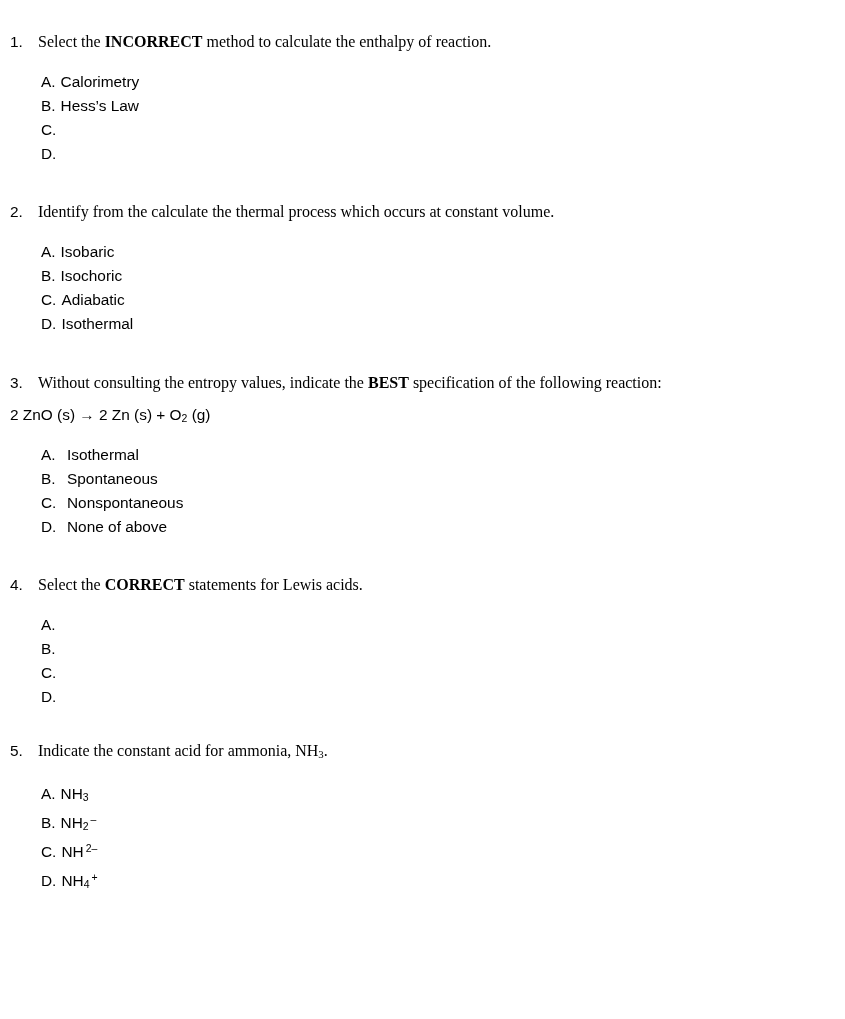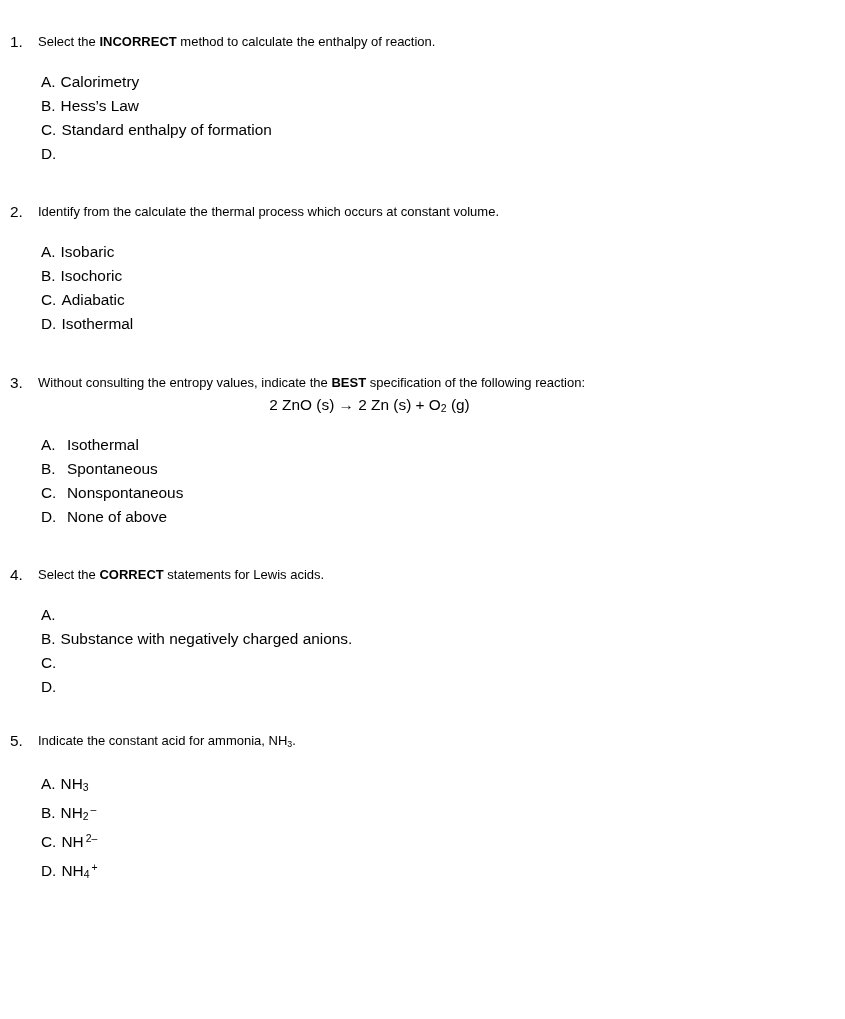--- a/index.html
+++ b/index.html
@@ -56,31 +56,32 @@
     line-height: 20px;
     white-space: nowrap;
   }
   .q-num {
     width: 28px;
     flex: 0 0 28px;
     font-size: 15.4px;
   }
   .q-text {
     flex: 1 1 auto;
-    font-size: 13px;
+    font-size: 16px;
+    font-family: Liberation Serif, serif;
   }
   .q-text b {
     font-weight: bold;
   }
 
   .equation {
-    text-align: center;
+    text-align: left;
     font-size: 15.4px;
     line-height: 20px;
-    margin-top: 2px;
+    margin-top: 12px;
     padding-right: 116px;
     white-space: nowrap;
   }
 
   .options {
     margin-top: 18px;
     padding-left: 31px;
   }
   .option {
     display: flex;
@@ -143,21 +144,20 @@
         <div class="option">
           <span class="opt-letter">A.</span>
           <span class="opt-text">Calorimetry</span>
         </div>
         <div class="option">
           <span class="opt-letter">B.</span>
           <span class="opt-text">Hess’s Law</span>
         </div>
         <div class="option">
           <span class="opt-letter">C.</span>
-          <span class="opt-text">Standard enthalpy of formation</span>
         </div>
         <div class="option">
           <span class="opt-letter">D.</span>
         </div>
       </div>
     </div>
 
     <div class="question q2">
       <div class="q-head">
         <span class="q-num">2.</span>
@@ -213,21 +213,20 @@
       <div class="q-head">
         <span class="q-num">4.</span>
         <span class="q-text"><span>Select the </span><b>CORRECT</b><span> statements for Lewis acids.</span></span>
       </div>
       <div class="options">
         <div class="option">
           <span class="opt-letter">A.</span>
         </div>
         <div class="option">
           <span class="opt-letter">B.</span>
-          <span class="opt-text">Substance with negatively charged anions.</span>
         </div>
         <div class="option">
           <span class="opt-letter">C.</span>
         </div>
         <div class="option">
           <span class="opt-letter">D.</span>
         </div>
       </div>
     </div>
 

